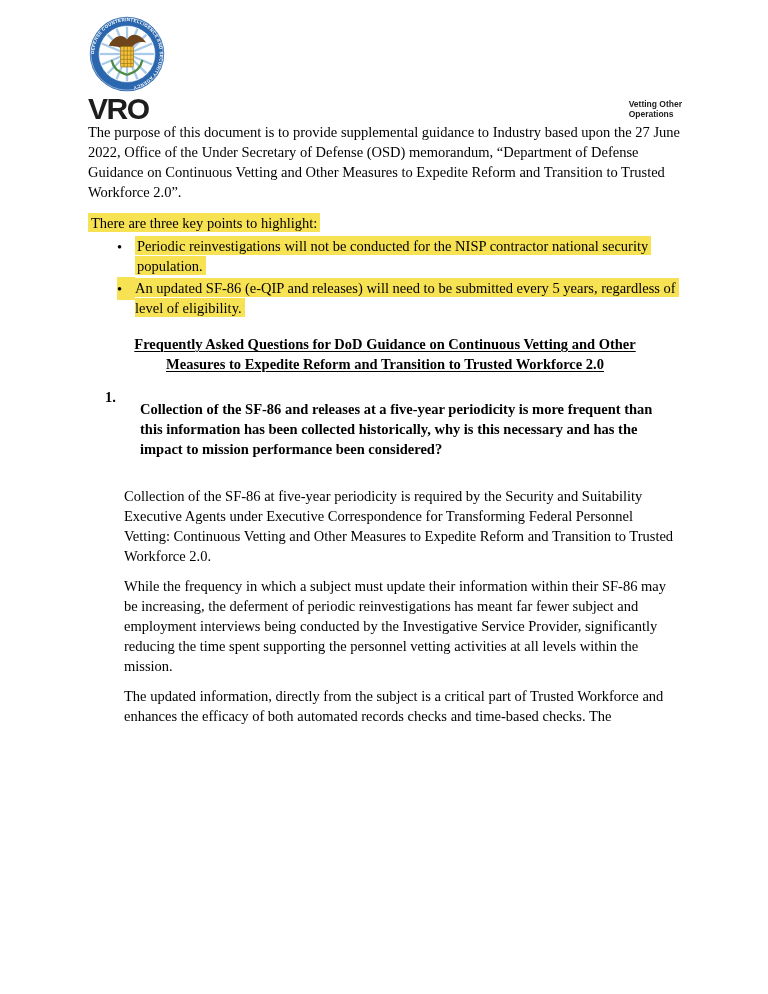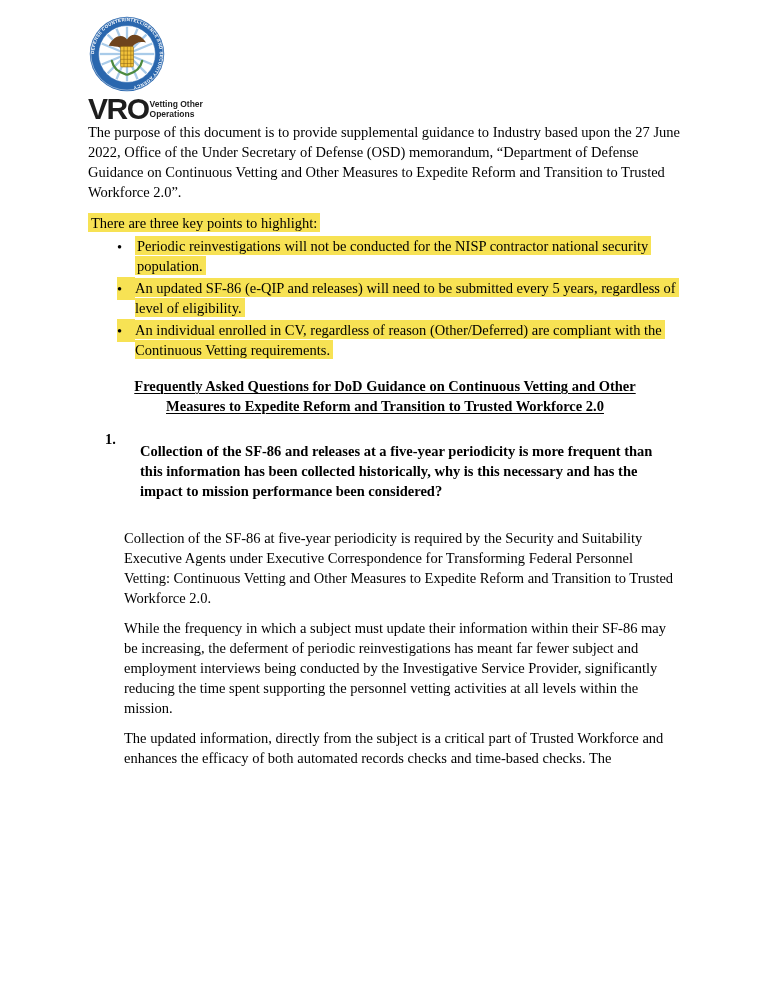--- a/index.html
+++ b/index.html
@@ -13,21 +13,21 @@
     color: #000000;
     font-family: "Liberation Serif", serif;
     font-size: 14.5px;
     line-height: 20px;
     padding: 16px 86px 0 88px;
     overflow: hidden;
   }
   
   .logo-block { margin: 0 0 0 0; }
   .seal { display: block; width: 76px; height: 76px; margin-left: 1px; }
-  .vro-row { display: flex; align-items: flex-start; margin-top: 3px; }
+  .vro-row { display: flex; align-items: flex-start; margin-top: 3px; justify-content: space-between; }
   .vro-acronym {
     font-family: "Liberation Sans", sans-serif;
     font-weight: bold;
     font-size: 30px;
     line-height: 27px;
     letter-spacing: -1.5px;
     color: #1d1d1d;
   }
   .vro-name {
     font-family: "Liberation Sans", sans-serif;
@@ -133,21 +133,20 @@
 
 
 
   <p>The purpose of this document is to provide supplemental guidance to Industry based upon the 27 June 2022, Office of the Under Secretary of Defense (OSD) memorandum, “Department of Defense Guidance on Continuous Vetting and Other Measures to Expedite Reform and Transition to Trusted Workforce 2.0”.</p>
 
   <p class="hl-intro"><mark>There are three key points to highlight:</mark></p>
 
   <ul class="hl-bullets">
     <li><mark>Periodic reinvestigations will not be conducted for the NISP contractor national security population.</mark></li>
     <li class="marker-hl"><mark>An updated SF-86 (e-QIP and releases) will need to be submitted every 5 years, regardless of level of eligibility.</mark></li>
-    <li class="marker-hl"><mark>An individual enrolled in CV, regardless of reason (Other/Deferred) are compliant with the Continuous Vetting requirements.</mark></li>
   </ul>
 
 
   <h2 class="faq-heading">
     <span class="line">Frequently Asked Questions for DoD Guidance on Continuous Vetting and Other</span>
     <span class="line">Measures to Expedite Reform and Transition to Trusted Workforce 2.0</span>
   </h2>
 
   <section>
     <div class="q-row">

